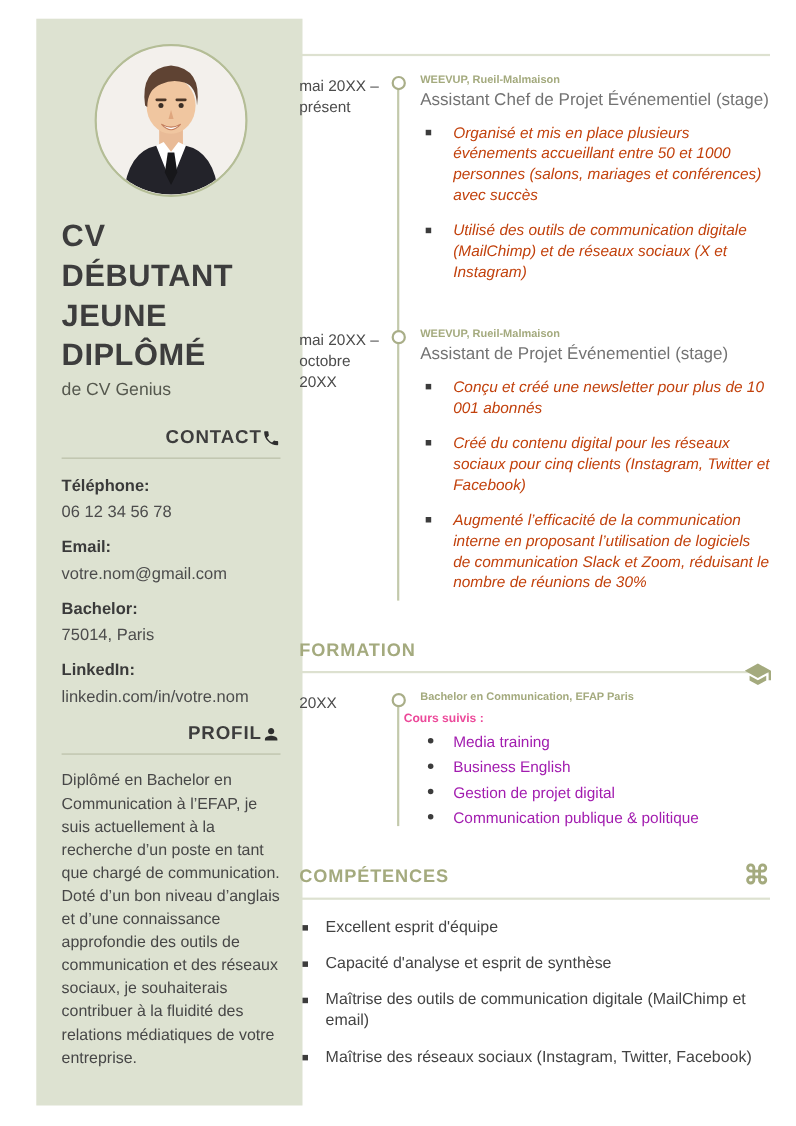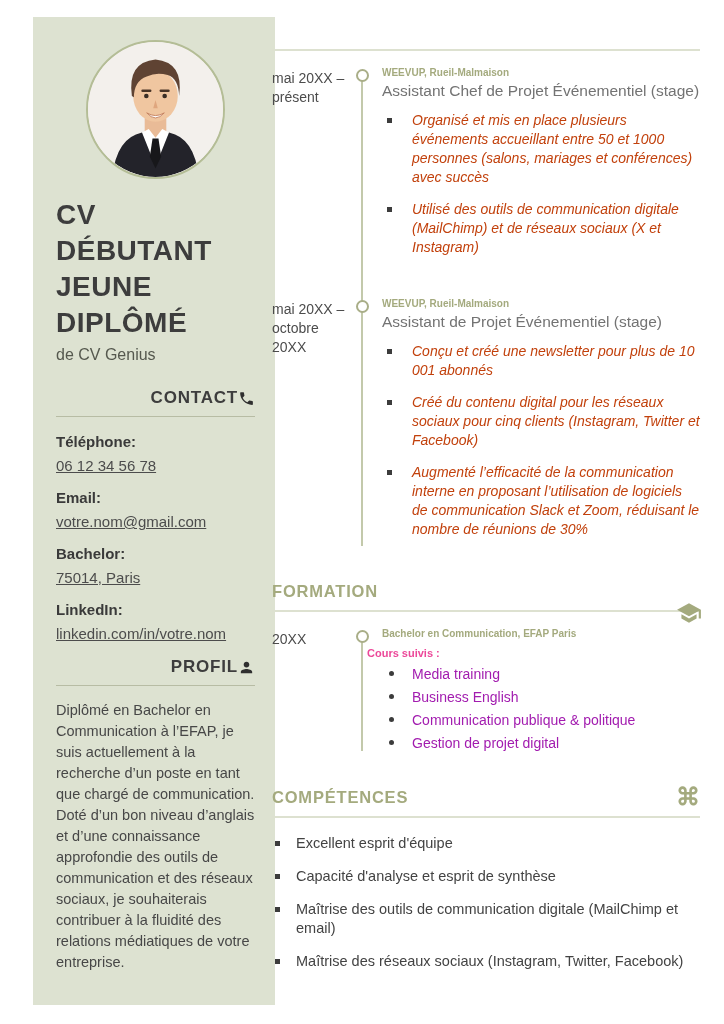--- a/index.html
+++ b/index.html
@@ -18,21 +18,21 @@
   .cv-title span { display:block; }
   .cv-subtitle { margin-top:5px; font-size:16px; color:#55584e; }
 
   .side-heading { margin-top:24px; display:flex; align-items:center; justify-content:flex-end; }
   .side-heading .txt { font-size:17px; font-weight:bold; color:#3d3d3d; letter-spacing:0.8px; }
   .side-heading svg { width:17px; height:17px; fill:#2f2f2f; }
   .side-rule { margin-top:8px; height:1px; background:#b7bca4; border:0; }
 
   .contact-block { margin-top:16px; }
   .c-label { font-size:15px; font-weight:bold; color:#3a3a3a; margin-bottom:7px; }
-  .c-value { font-size:15px; color:#4c4c4c; margin-bottom:15px;text-decoration:underline; }
+  .c-value { font-size:15px; color:#4c4c4c; margin-bottom:15px; }
 
   .profil-text { margin-top:14px; font-size:14.5px; line-height:21px; color:#474747; }
 
   
   .main { position:absolute; left:272px; top:40px; width:428px; }
   .sec-head { display:flex; align-items:center; justify-content:space-between; }
   .sec-head .txt { font-size:16.5px; font-weight:bold; color:#a4aa7e; letter-spacing:0.8px; }
   .sec-head svg { width:20px; height:20px; fill:#a4aa7e; }
   .sec-head .cmd { font-size:24px; line-height:20px; color:#a4aa7e; font-weight:bold; }
   .sec-rule { margin-top:9px; height:2px; background:#dde1d0; border:0; position:relative; }
@@ -209,22 +209,22 @@
           </div>
           <div class="e-node">
               <div class="dot"></div>
             </div>
           <div>
             <div class="e-company">Bachelor en Communication, EFAP Paris</div>
             <div class="f-sub">Cours suivis :</div>
             <ul class="f-courses">
               <li>Media training</li>
               <li>Business English</li>
+              <li>Gestion de projet digital</li>
               <li>Communication publique &amp; politique</li>
-              <li>Gestion de projet digital</li>
             </ul>
           </div>
         </div>
       </div>
     </section>
 
     <section class="sec-gap">
       <div class="sec-head">
         <span class="txt">COMPÉTENCES</span>
         <span class="cmd">⌘</span>

